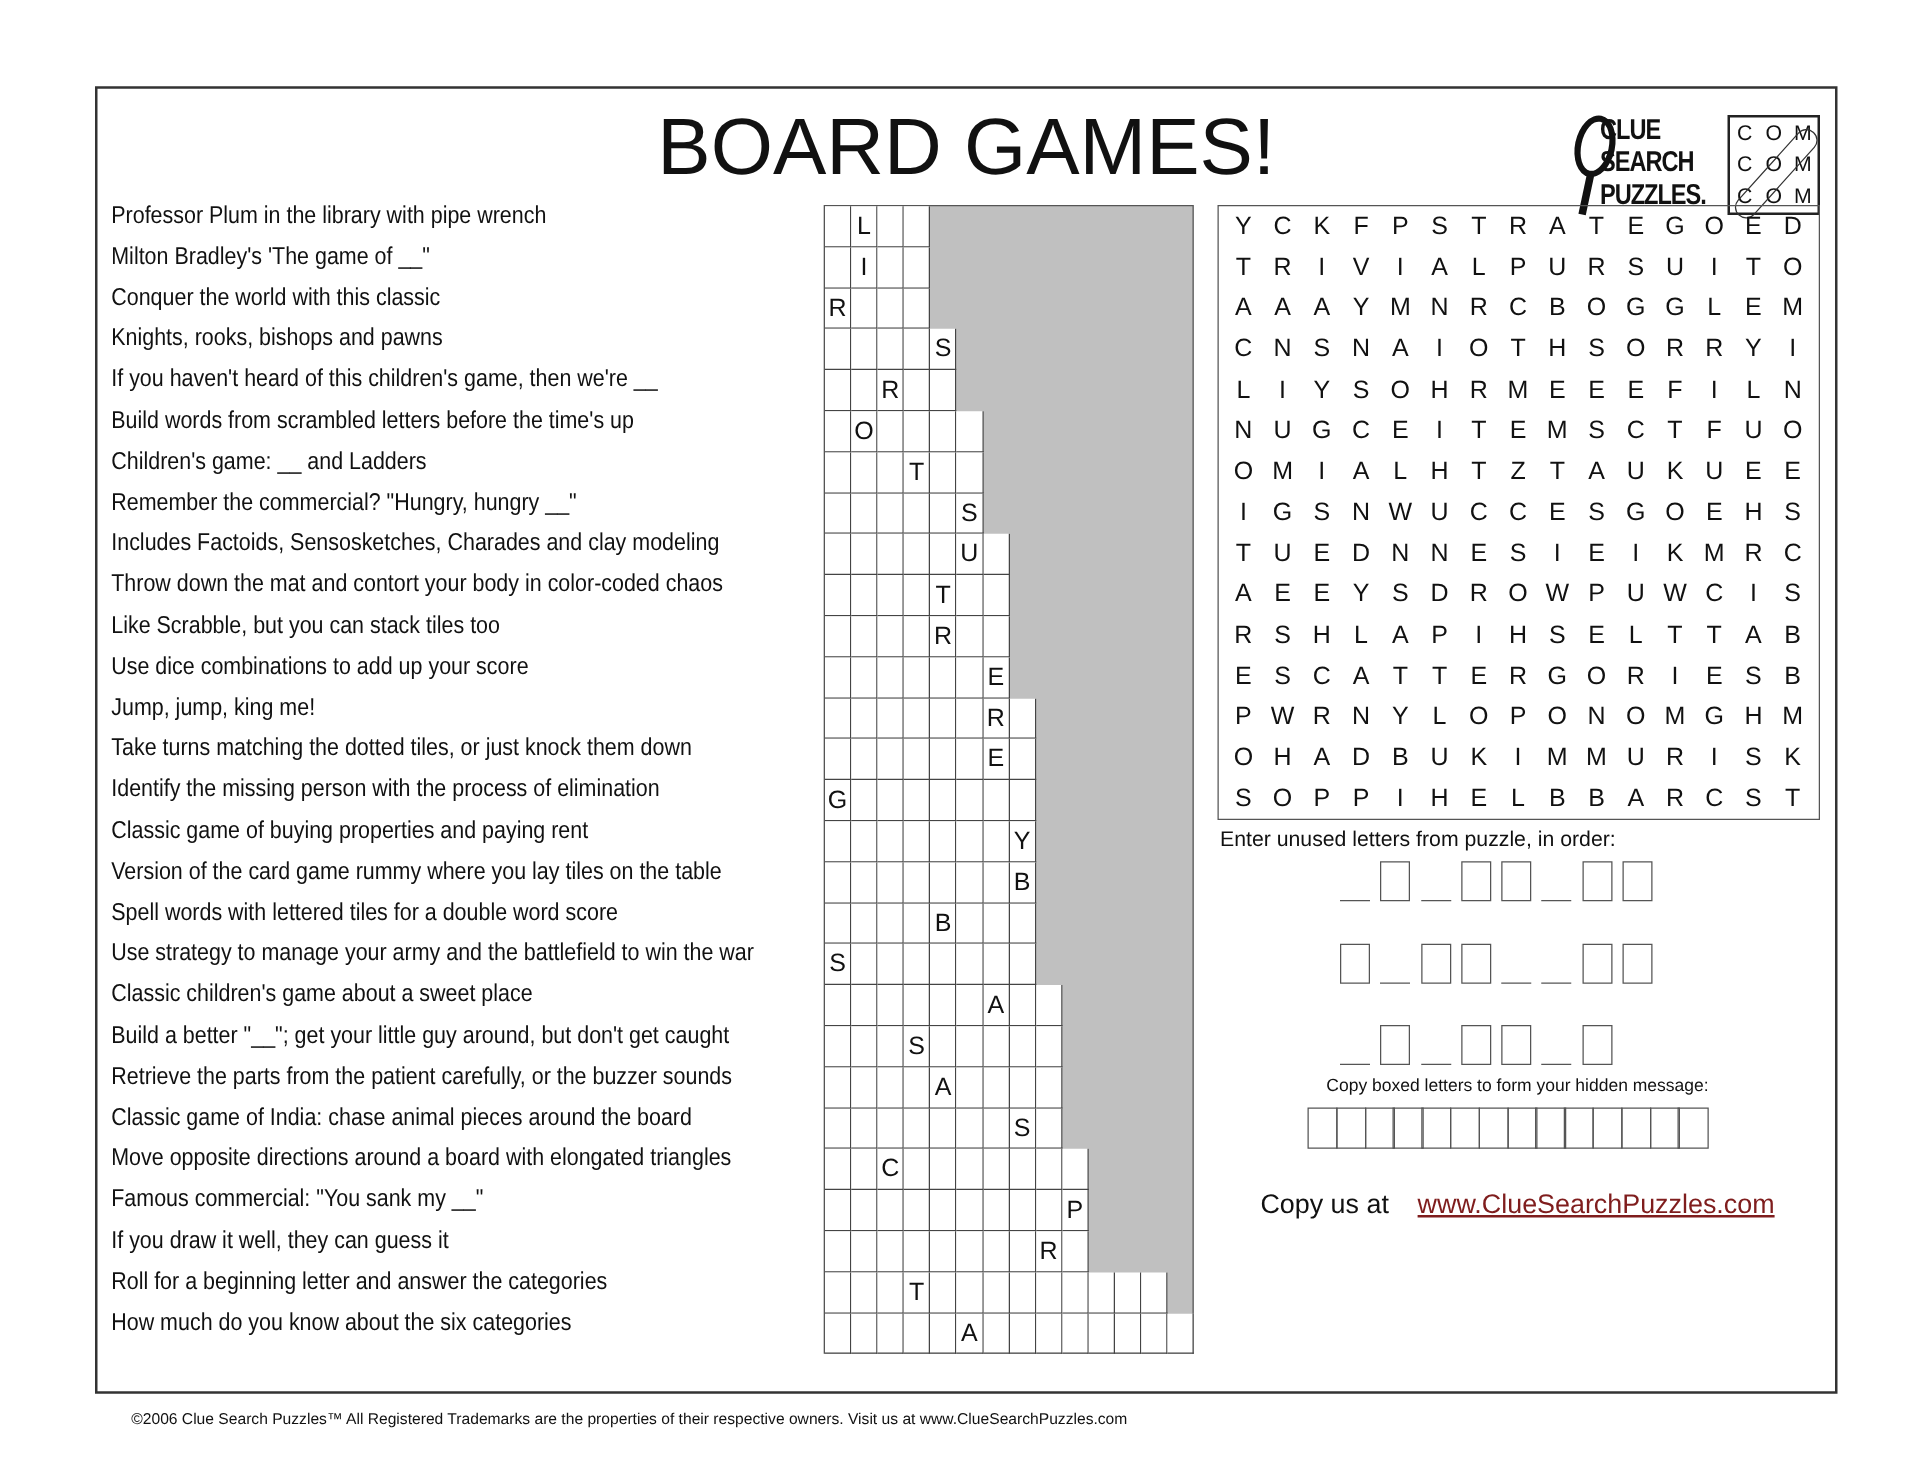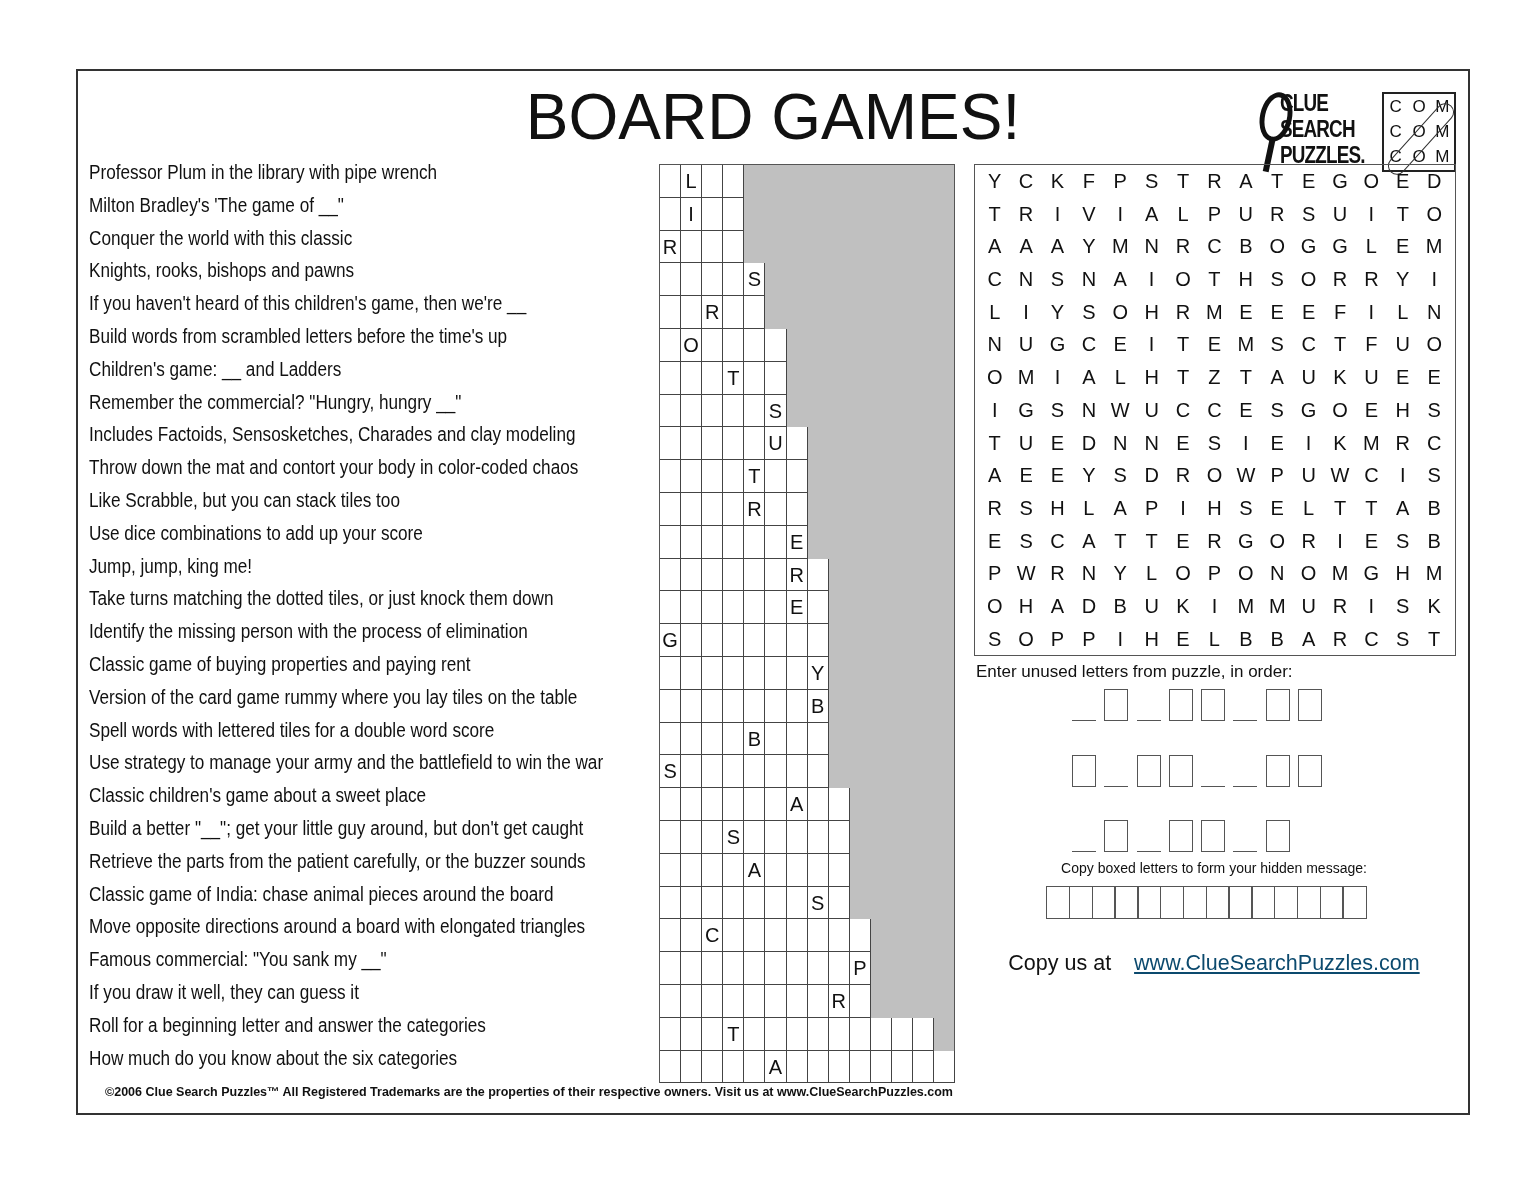--- a/index.html
+++ b/index.html
@@ -29,23 +29,23 @@
   .slotrow { position:absolute; left:1070px; display:flex; gap:0; }
   .slot { width:32.3px; height:34px; position:relative; }
   .slot.box::after { content:""; position:absolute; left:2px; top:1px; width:24px; height:32px; border:1.5px solid #555; box-sizing:border-box; }
   .slot.dash::after { content:""; position:absolute; left:2px; bottom:1px; width:24px; height:1.5px; background:#555; }
 
   .copy-label { position:absolute; left:976px; top:860px; width:476px; text-align:center; font-size:14px; }
   .msg { position:absolute; left:1046px; top:886px; display:flex; }
   .msgbox { width:24.3px; height:33px; border:1.5px solid #555; box-sizing:border-box; margin-right:-1.5px; }
 
   .promo { position:absolute; left:976px; top:946px; width:476px; text-align:center; font-size:21.5px; line-height:35px; }
-  .promo a { color:#0c4a6e; text-decoration:underline;margin-left:17px; }
-
-  .footer { position:absolute; left:105px; top:1085px; font-size:12.5px; white-space:nowrap;font-weight:bold; }
+  .promo a { color:#7f1d1d; text-decoration:underline;margin-left:17px; }
+
+  .footer { position:absolute; left:105px; top:1128px; font-size:12.5px; white-space:nowrap; }
 </style>
 </head>
 <body>
 
 <div class="frame"></div>
 
 <div class="title">BOARD GAMES!</div>
 
 <div class="logo">
   <div class="mag"></div>

